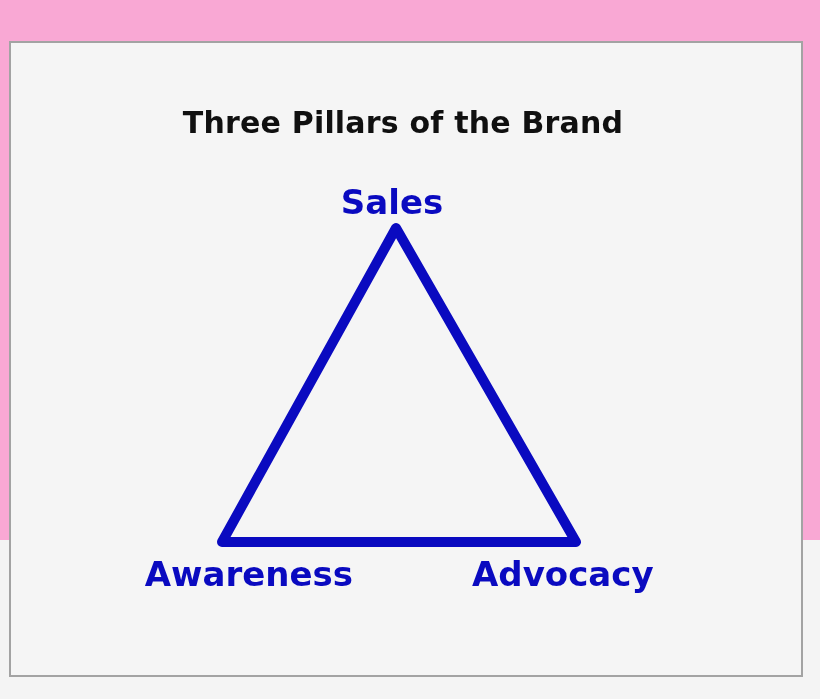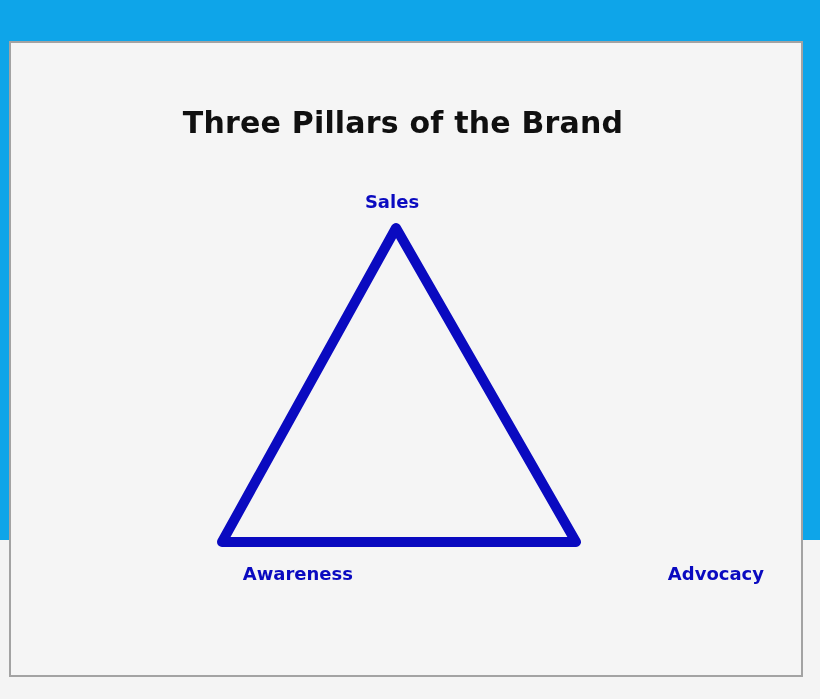--- a/index.html
+++ b/index.html
@@ -12,21 +12,21 @@
     height: 699px;
     background: #f4f4f4;
     font-family: "DejaVu Sans", "Liberation Sans", sans-serif;
     overflow: hidden;
   }
 
   .canvas {
     position: relative;
     width: 820px;
     height: 540px;
-    background: #0ea5e9;
+    background: #f9a8d4;
   }
 
   
   .frame {
     position: absolute;
     left: 9px;
     top: 41px;
     width: 794px;
     height: 636px;
     box-sizing: border-box;
@@ -55,43 +55,43 @@
     left: 0;
     top: 0;
     width: 820px;
     height: 699px;
     pointer-events: none;
   }
 
   
   .vertex-label {
     position: absolute;
-    font-size: 18px;
+    font-size: 34px;
     font-weight: bold;
     color: #0a0ac0;
     white-space: nowrap;
     line-height: 32px;
   }
   .vertex-label-apex {
     left: 252px;
     top: 186px;
     width: 280px;
     text-align: center;
   }
   .vertex-label-bottom-left {
     left: 73px;
     top: 558px;
     width: 280px;
     text-align: right;
   }
   .vertex-label-bottom-right {
-    left: 484px;
+    left: 472px;
     top: 558px;
     width: 280px;
-    text-align: right;
+    text-align: left;
   }
 </style>
 </head>
 <body>
 
 <div class="canvas">
 
   <div class="frame"></div>
 
   <div class="figure-title">Three Pillars of the Brand</div>

